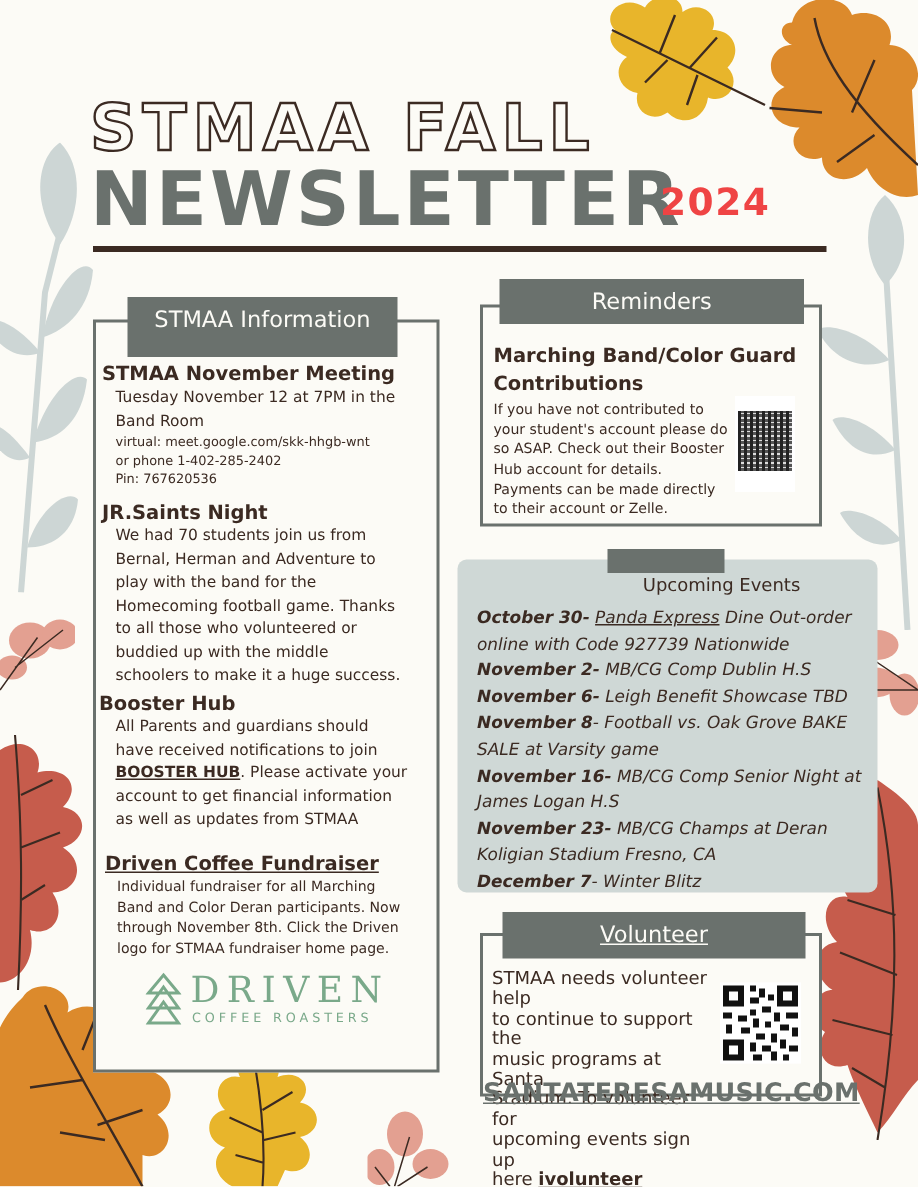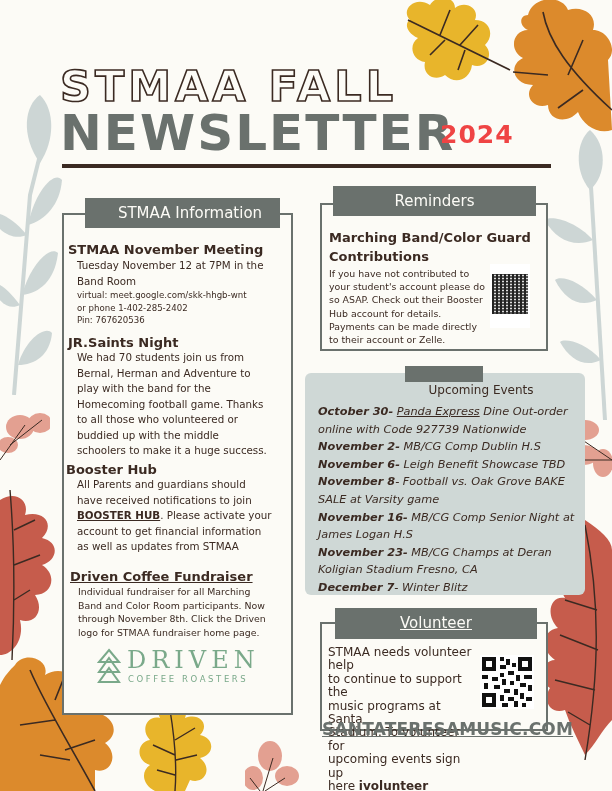--- a/index.html
+++ b/index.html
@@ -29,21 +29,21 @@
 
   
   .box { border: 2px solid #6a716d; background: #fcfbf6; z-index: 2; }
   .banner {
     position: absolute; background: #6a716d; color: #fcfbf6; text-align: center;
     font-size: 15px; z-index: 3;
   }
 
   
   .left-box { left: 62px; top: 213px; width: 227px; height: 498px; }
-  .left-banner { left: 85px; top: 198px; width: 180px; height: 30px; line-height: 30px; padding-left: 15px; }
+  .left-banner { left: 85px; top: 198px; width: 180px; height: 40px; line-height: 30px; }
   .sec-title { font-size: 13px; font-weight: bold; color: #3b2a22; position: absolute; z-index: 3; }
   .sec-body { font-size: 10.3px; line-height: 15.5px; color: #3b2a22; position: absolute; z-index: 3; }
   .small { font-size: 8.6px; line-height: 12.5px; }
   .u { text-decoration: underline; font-weight: bold; }
 
   
   .rem-box { left: 320px; top: 203px; width: 224px; height: 144px; }
   .rem-banner { left: 333px; top: 186px; width: 203px; height: 30px; line-height: 30px; }
   .qr1 { left: 490px; top: 264px; width: 40px; height: 64px; background: #fff; z-index: 3; }
   .qr1 .code {
@@ -172,21 +172,21 @@
   <div>All Parents and guardians should</div>
   <div>have received notifications to join</div>
   <div><span class="u">BOOSTER HUB</span><span>. Please activate your</span></div>
   <div>account to get financial information</div>
   <div>as well as updates from STMAA</div>
 </div>
 
 <div class="sec-title" style="left:70px;top:569px;text-decoration:underline">Driven Coffee Fundraiser</div>
 <div class="sec-body" style="left:78px;top:585px;width:215px;font-size:9.4px;line-height:13.5px">
   <div>Individual fundraiser for all Marching</div>
-  <div>Band and Color Room participants. Now</div>
+  <div>Band and Color Deran participants. Now</div>
   <div>through November 8th. Click the Driven</div>
   <div>logo for STMAA fundraiser home page.</div>
 </div>
 <div class="abs driven">
   <svg width="24" height="36" viewBox="0 0 24 36" style="position:absolute;left:0;top:-4px">
     <path d="M12 2 L22 14 L2 14Z M12 10 L22 24 L2 24Z M12 20 L22 34 L2 34Z" stroke="#7aa98a" stroke-width="2" fill="none"></path>
   </svg>
   <div class="driven-word">DRIVEN</div>
   <div class="driven-sub">COFFEE ROASTERS</div>
 </div>

